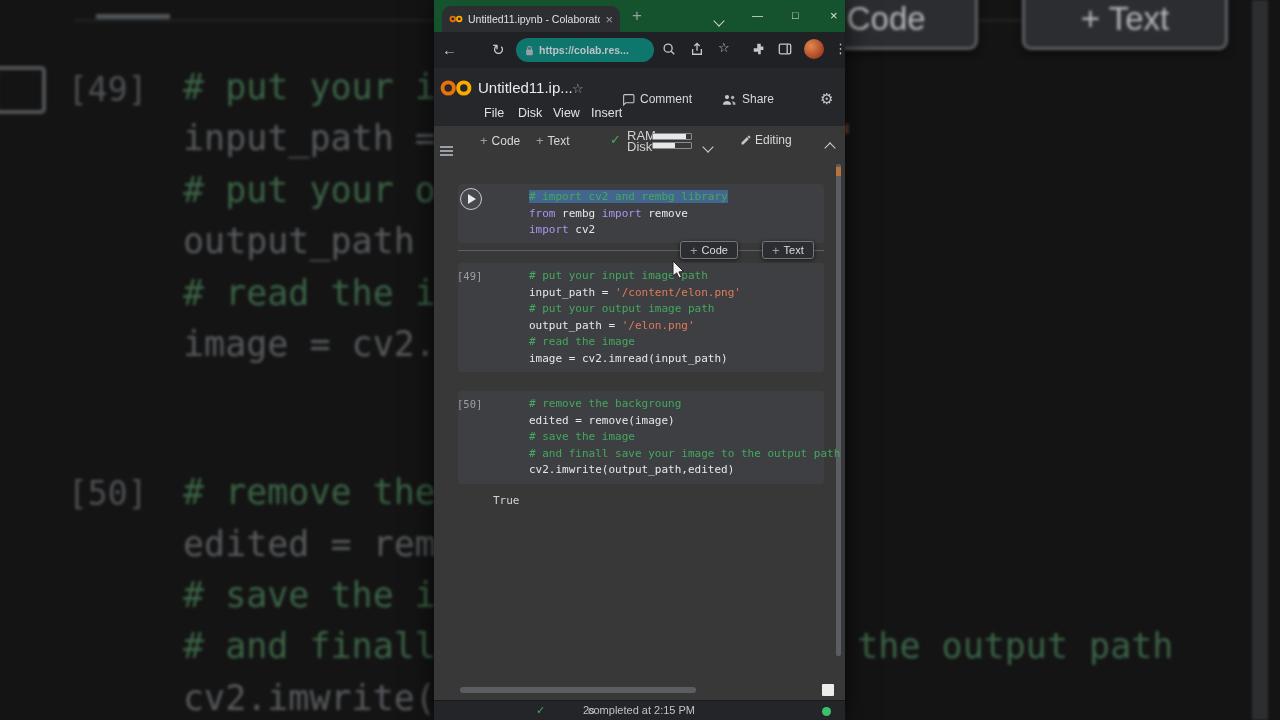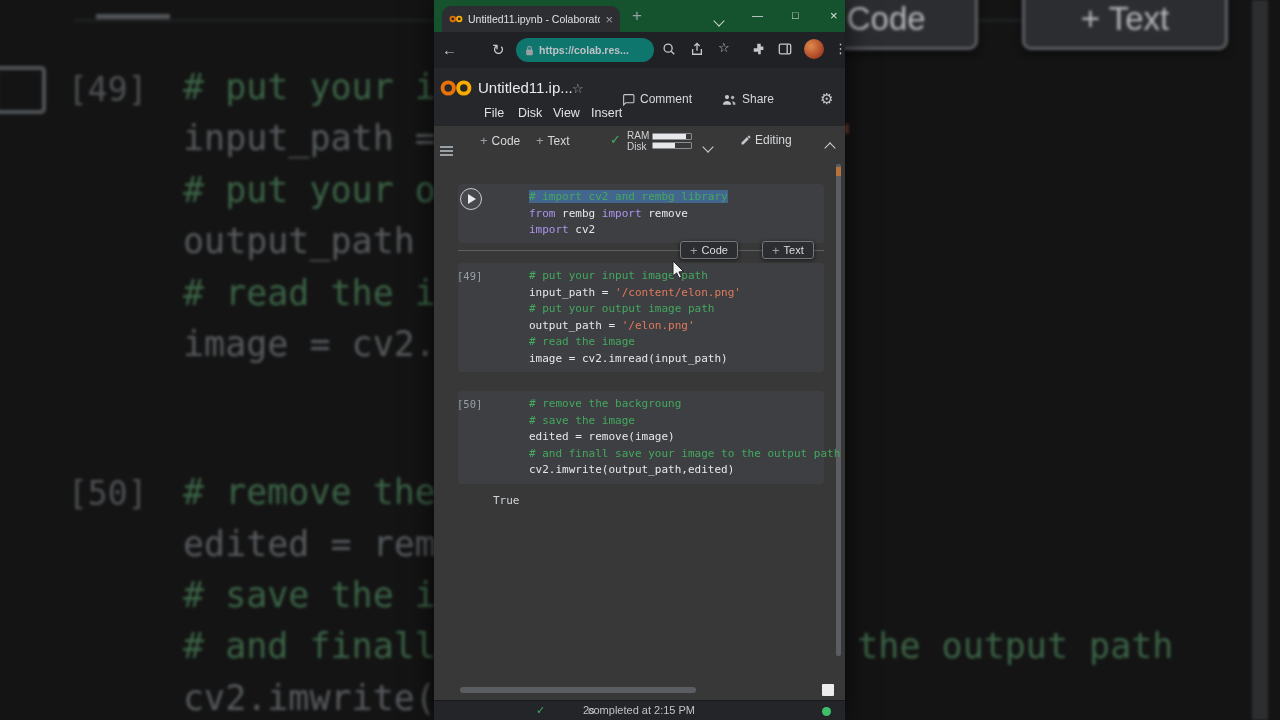--- a/index.html
+++ b/index.html
@@ -55,21 +55,21 @@
   .cstar{position:absolute;left:138px;top:13px;color:#9aa0a6;font-size:13px;}
   .hbtn{position:absolute;top:24px;display:flex;align-items:center;gap:5px;color:#d7d9dc;font-size:12px;}
   .gear{position:absolute;left:386px;top:22px;color:#c4c7cb;font-size:15px;}
   .menuitem{position:absolute;top:38px;font-size:12.5px;color:#dfe1e5;}
 
   
   .nbtoolbar{position:absolute;left:0;top:126px;width:411px;height:30px;background:#383838;}
   .tbtn{position:absolute;top:7px;display:flex;align-items:center;gap:4px;color:#d5d7da;font-size:12px;}
   .plus{color:#9aa0a6;font-size:13px;}
   .tcheck{position:absolute;left:176px;top:6px;color:#41b05e;font-size:13px;}
-  .resline{position:absolute;left:193px;top:4px;font-size:10px;line-height:11px;color:#cfd1d5;}
+  .resline{position:absolute;left:193px;top:4px;font-size:13px;line-height:11px;color:#cfd1d5;}
   .meter{position:absolute;left:218px;width:38px;height:5px;border:1px solid #8a8d91;border-radius:1px;}
   .meter > div{height:100%;background:#e6e8ea;}
   .tb-drop{position:absolute;left:270px;top:11px;}
   .pencil{position:absolute;left:306px;top:8px;}
   .editing{position:absolute;left:321px;top:7px;font-size:12px;color:#d5d7da;}
   .tb-collapse{position:absolute;left:392px;top:12px;}
 
   
   .rail{position:absolute;color:#9aa0a6;}
   .hamb div{width:13px;height:1.6px;background:#9aa0a6;margin:0 0 2.6px 0;}
@@ -344,22 +344,22 @@
             <div class="codeline"><span class="tok-p">output_path = </span><span class="tok-str">'/elon.png'</span></div>
             <div class="codeline"><span class="tok-cm"># read the image</span></div>
             <div class="codeline"><span class="tok-p">image = cv2.imread(input_path)</span></div>
           </div>
         </div>
 
         <div class="cell" style="top:235px;height:93px;">
           <span class="exec">[50]</span>
           <div class="code">
             <div class="codeline"><span class="tok-cm"># remove the backgroung</span></div>
+            <div class="codeline"><span class="tok-p">edited = remove(image)</span></div>
             <div class="codeline"><span class="tok-cm"># save the image</span></div>
-            <div class="codeline"><span class="tok-p">edited = remove(image)</span></div>
             <div class="codeline"><span class="tok-cm"># and finall save your image to the output path</span></div>
             <div class="codeline"><span class="tok-p">cv2.imwrite(output_path,edited)</span></div>
           </div>
         </div>
 
         <div class="output">True</div>
       </div>
 
       <span class="hscroll"></span>
       <span class="resizesq"></span>

